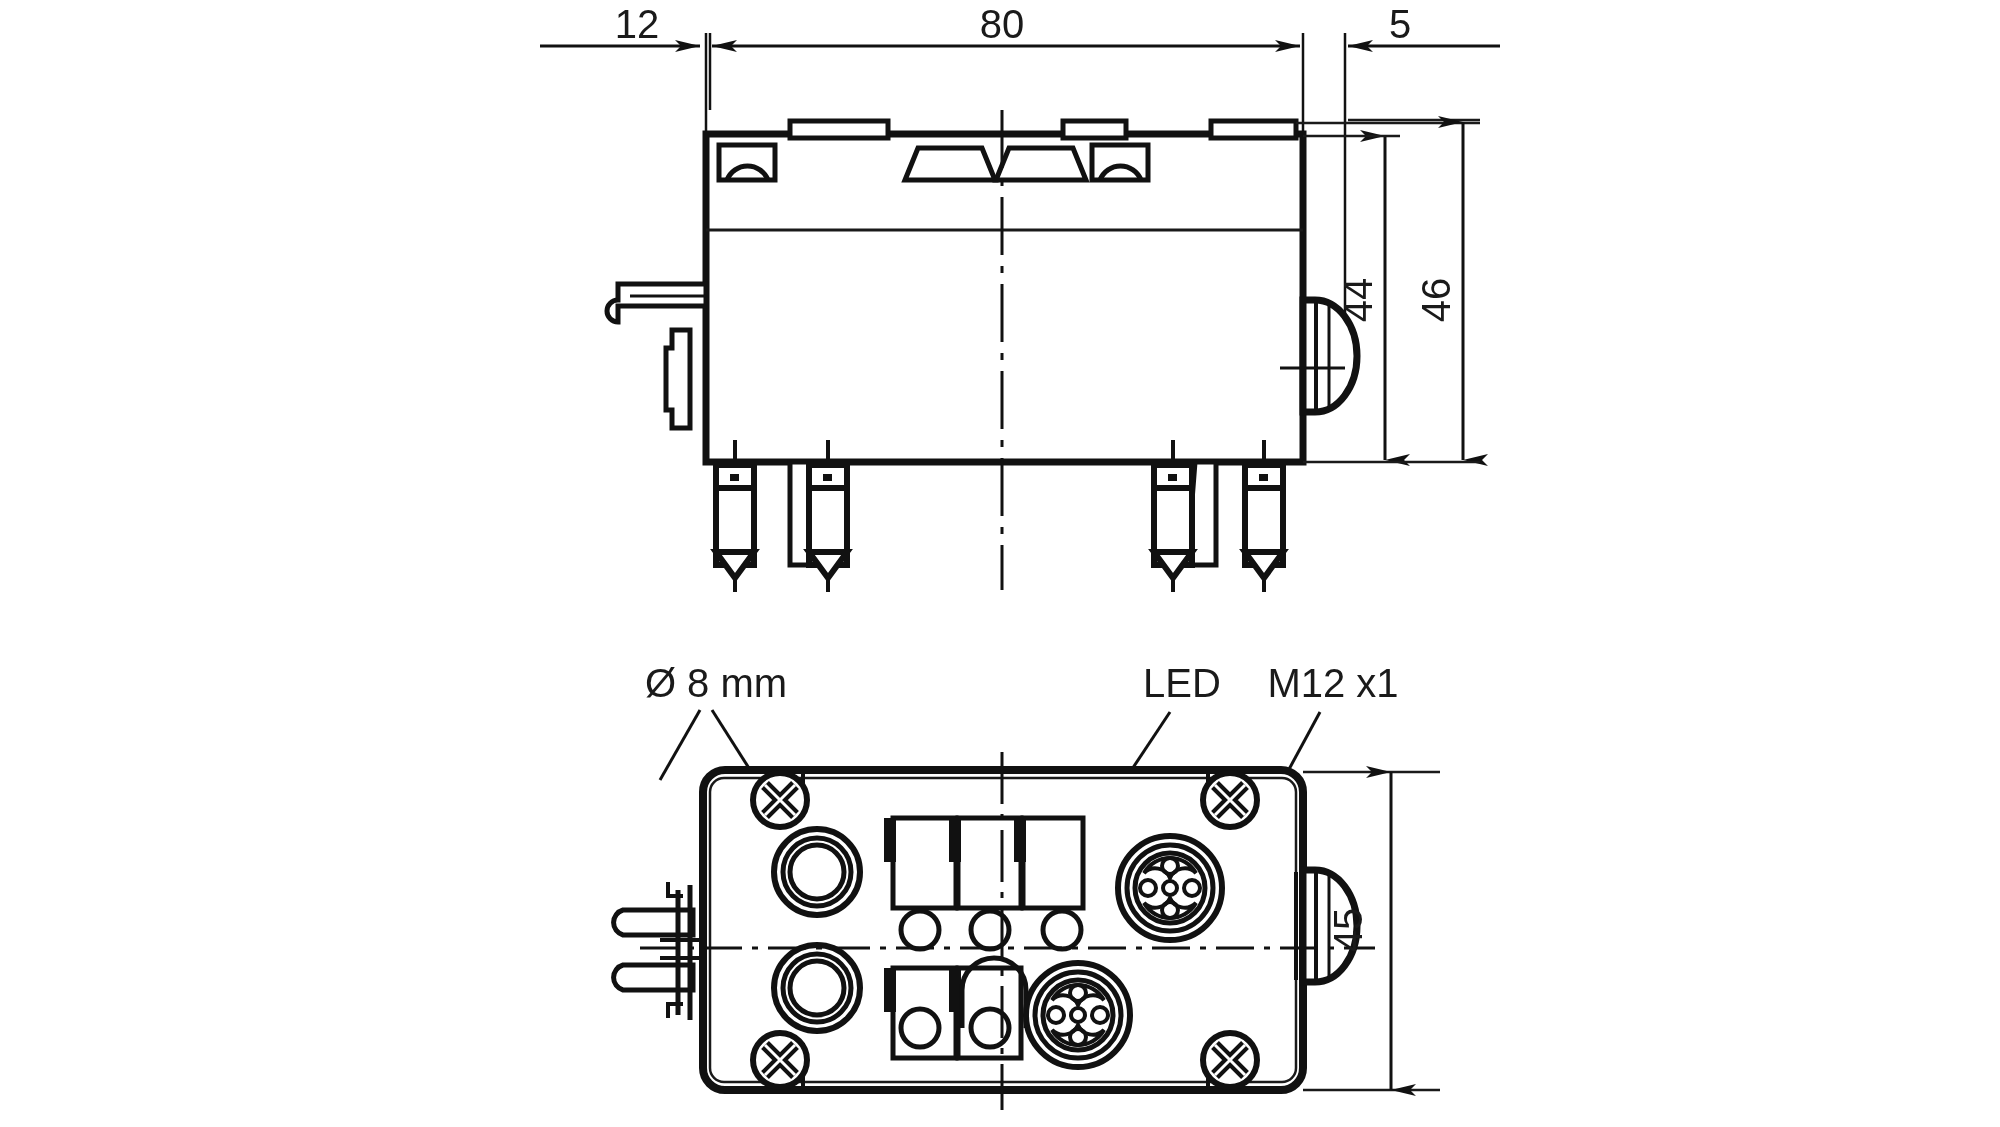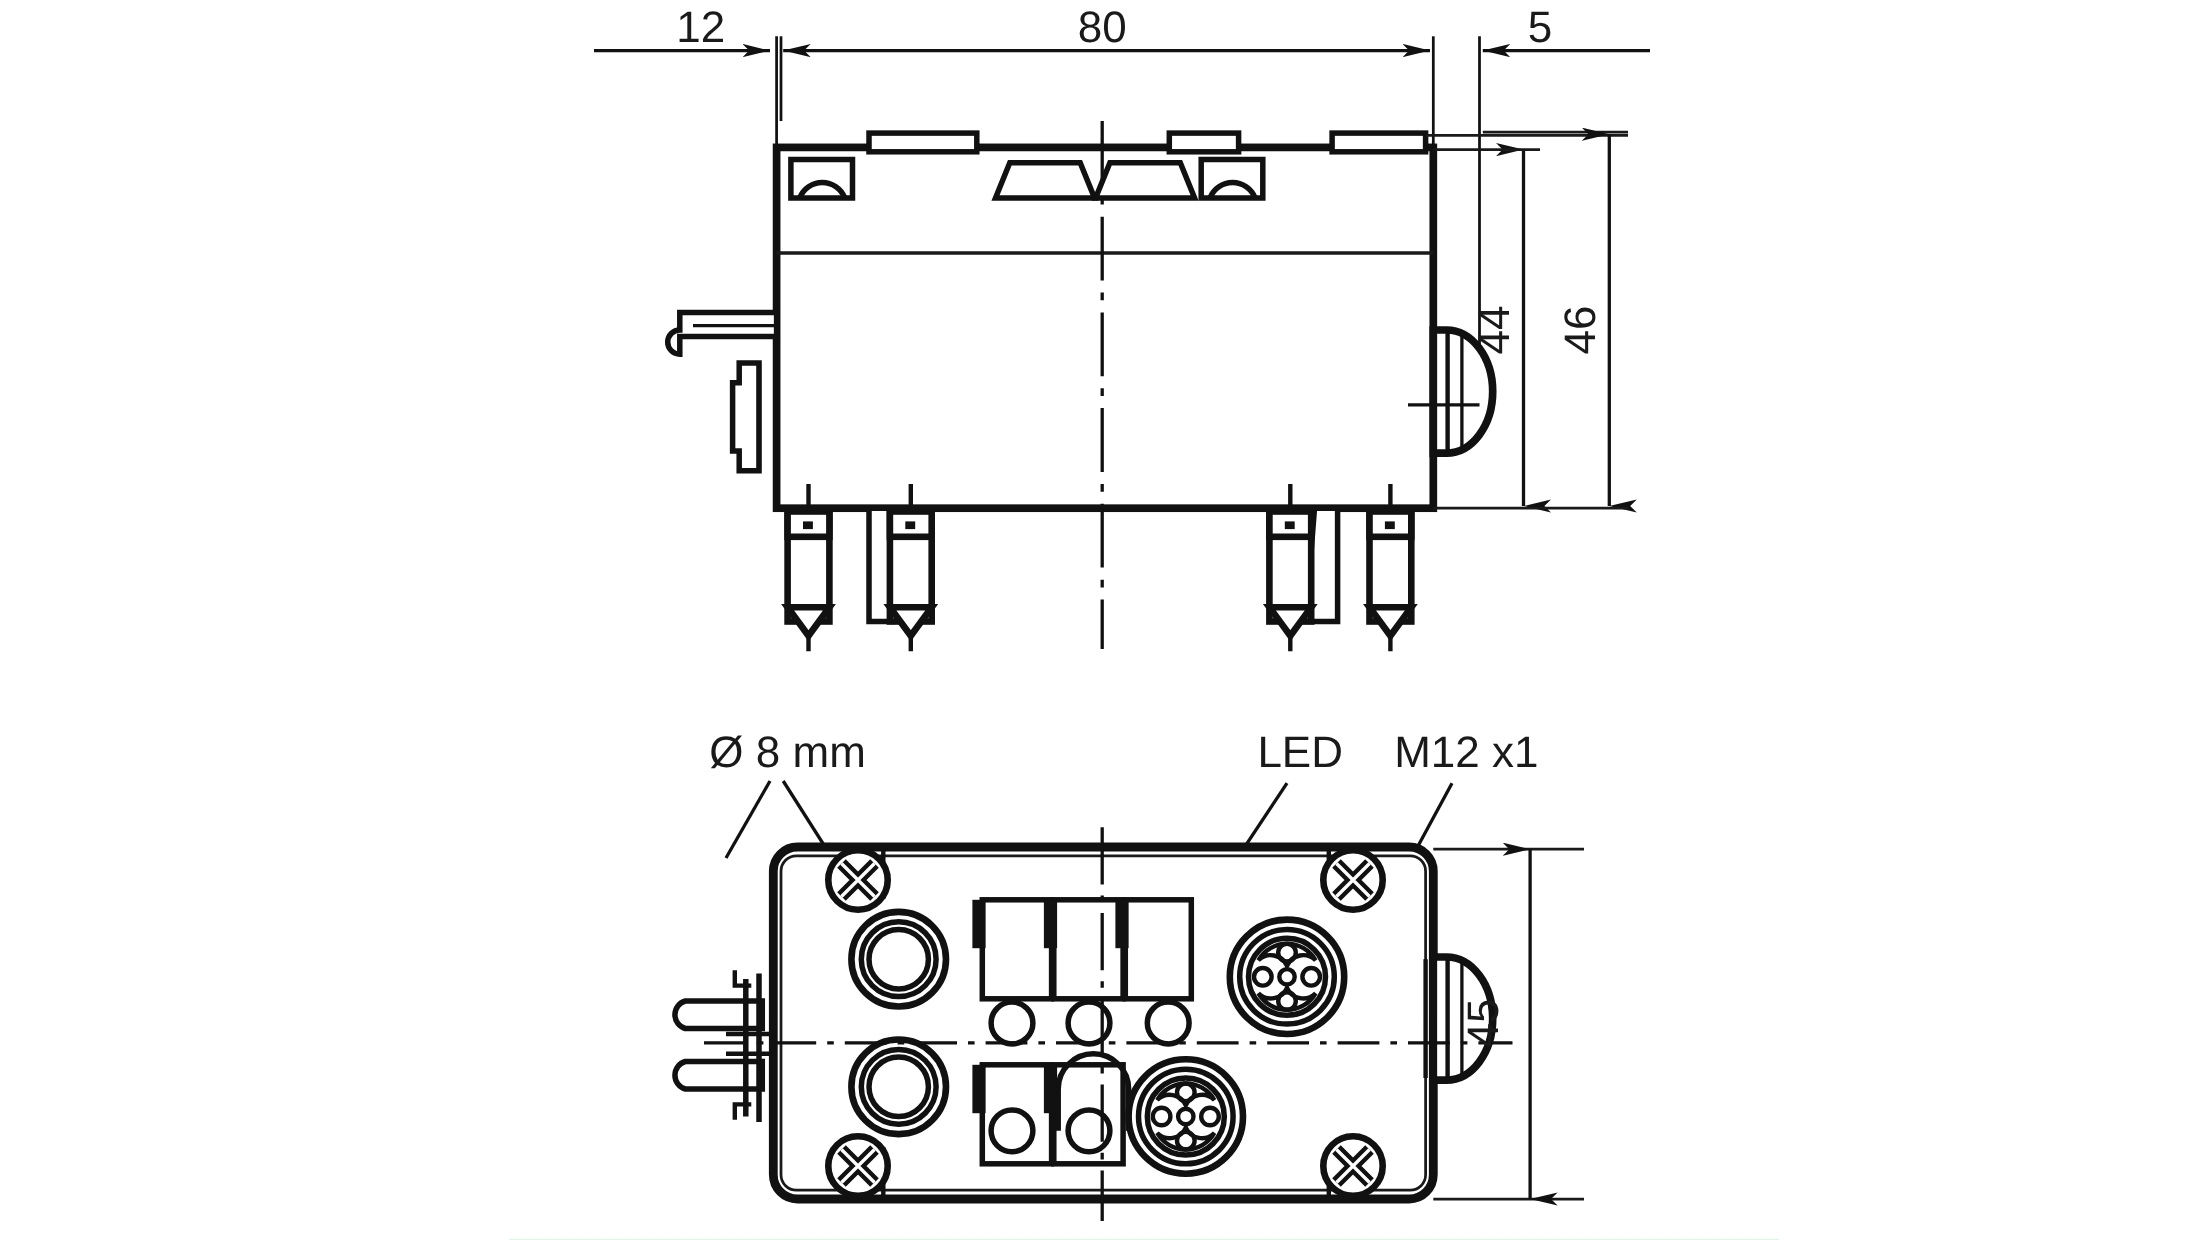--- a/index.html
+++ b/index.html
@@ -1,17 +1,17 @@
 <!DOCTYPE html>
 <html><head>
 <meta charset="utf-8">
 <style>
   html,body{margin:0;padding:0;background:#ffffff;}
   body{width:2000px;height:1127px;font-family:"Liberation Sans",sans-serif;overflow:hidden;}
-  #stage{position:relative;width:2000px;height:1127px;background:#86efac;}
+  #stage{position:relative;width:2000px;height:1127px;background:#f9a8d4;}
   svg{display:block;}
   .dimtext{font-family:"Liberation Sans",sans-serif;font-size:40px;fill:#1a1a1a;}
   .labeltext{font-family:"Liberation Sans",sans-serif;font-size:40px;fill:#1a1a1a;}
 </style>
 </head>
 <body>
 
 <div id="stage">
 
 <svg width="2000" height="1127" viewBox="0 0 2000 1127" xmlns="http://www.w3.org/2000/svg">

